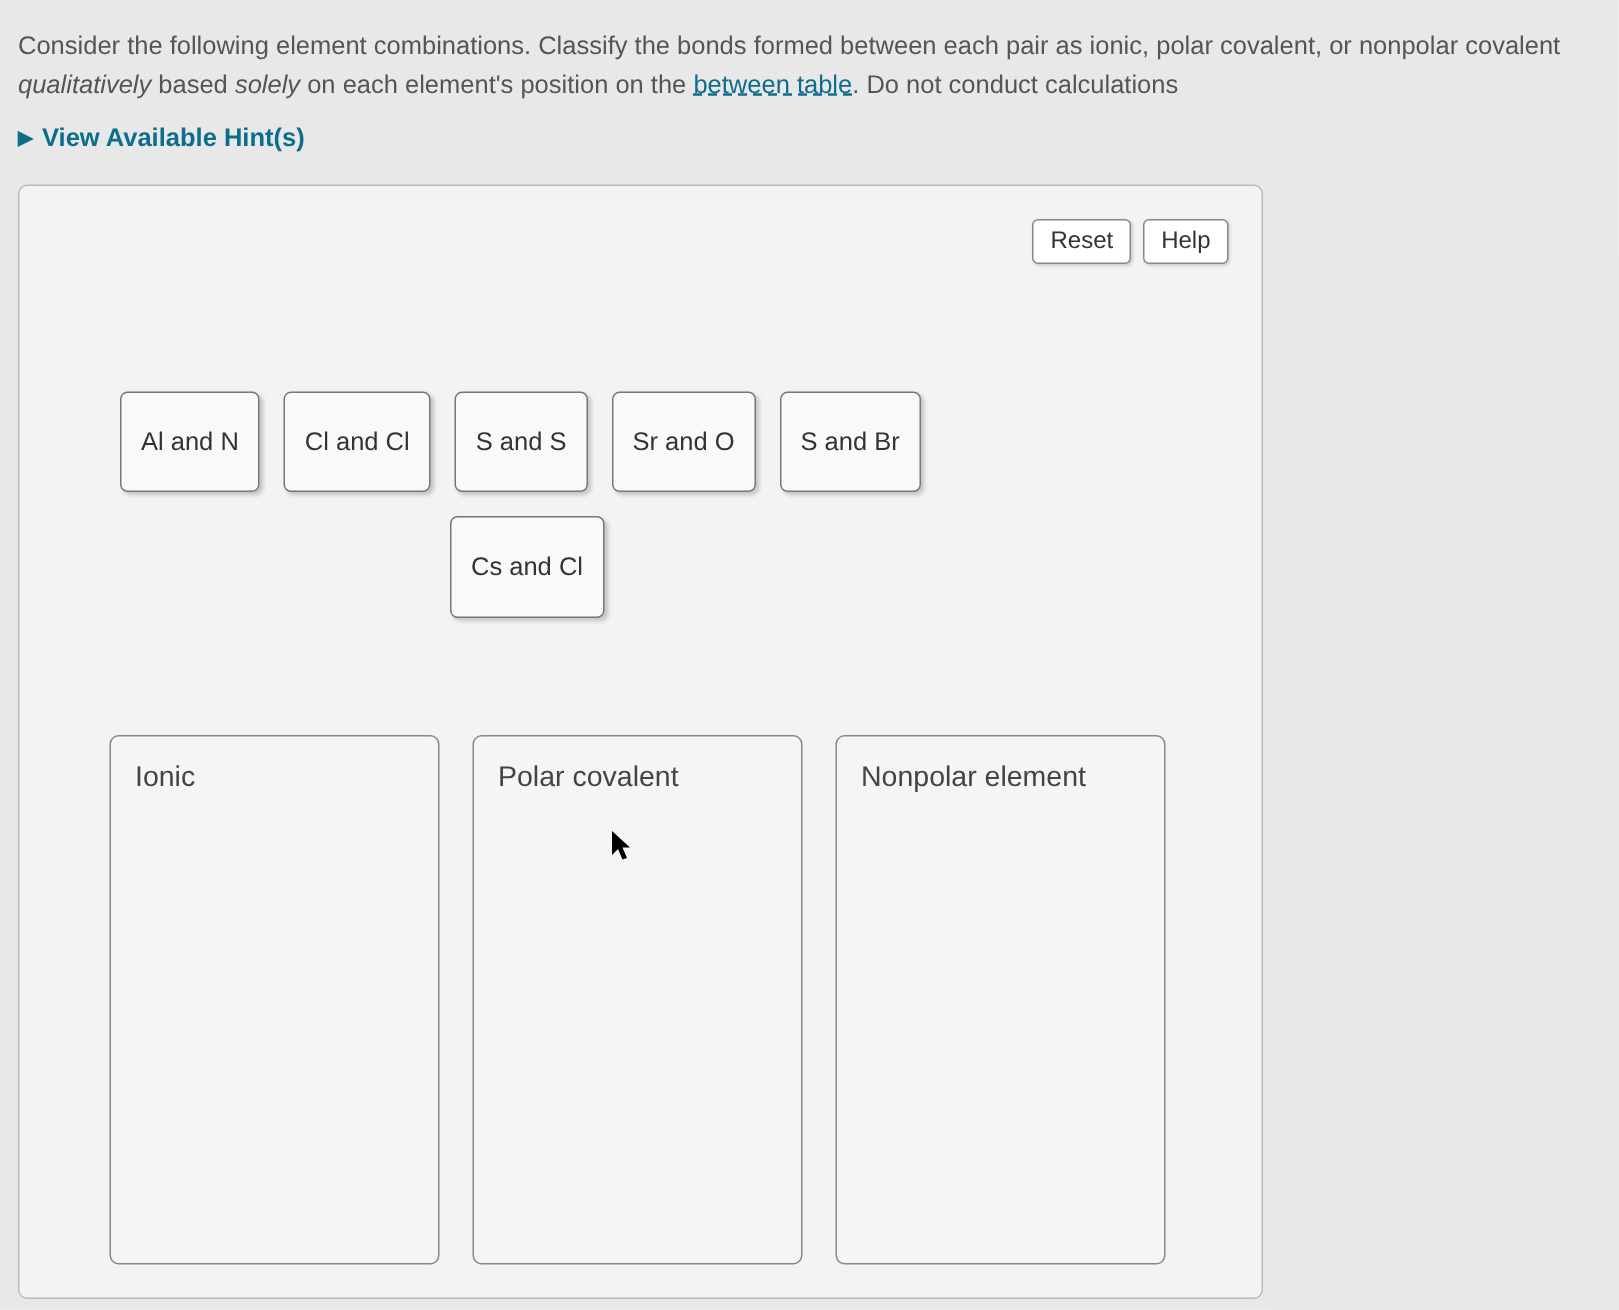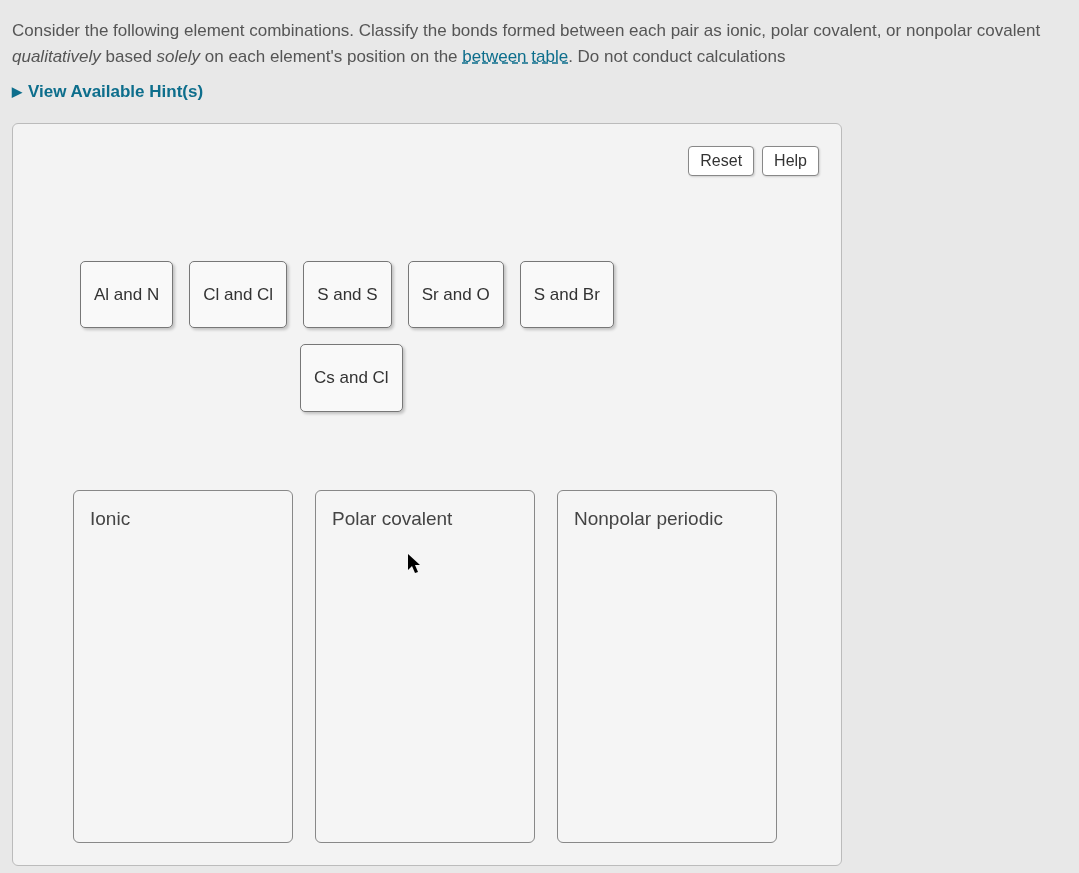--- a/index.html
+++ b/index.html
@@ -158,21 +158,21 @@
     </div>
 
     <div class="bins">
       <div class="bin">
         <span>Ionic</span>
       </div>
       <div class="bin">
         <span>Polar covalent</span>
       </div>
       <div class="bin">
-        <span>Nonpolar periodic</span>
+        <span>Nonpolar element</span>
       </div>
     </div>
 
     <div class="cursor-arrow">
       <svg width="16" height="20" viewBox="0 0 16 20">
         <path d="M0 0 L0 16 L4 12 L7 19 L10 18 L7 11 L12 11 Z" fill="#000"></path>
       </svg>
     </div>
   </div>
 </div>

